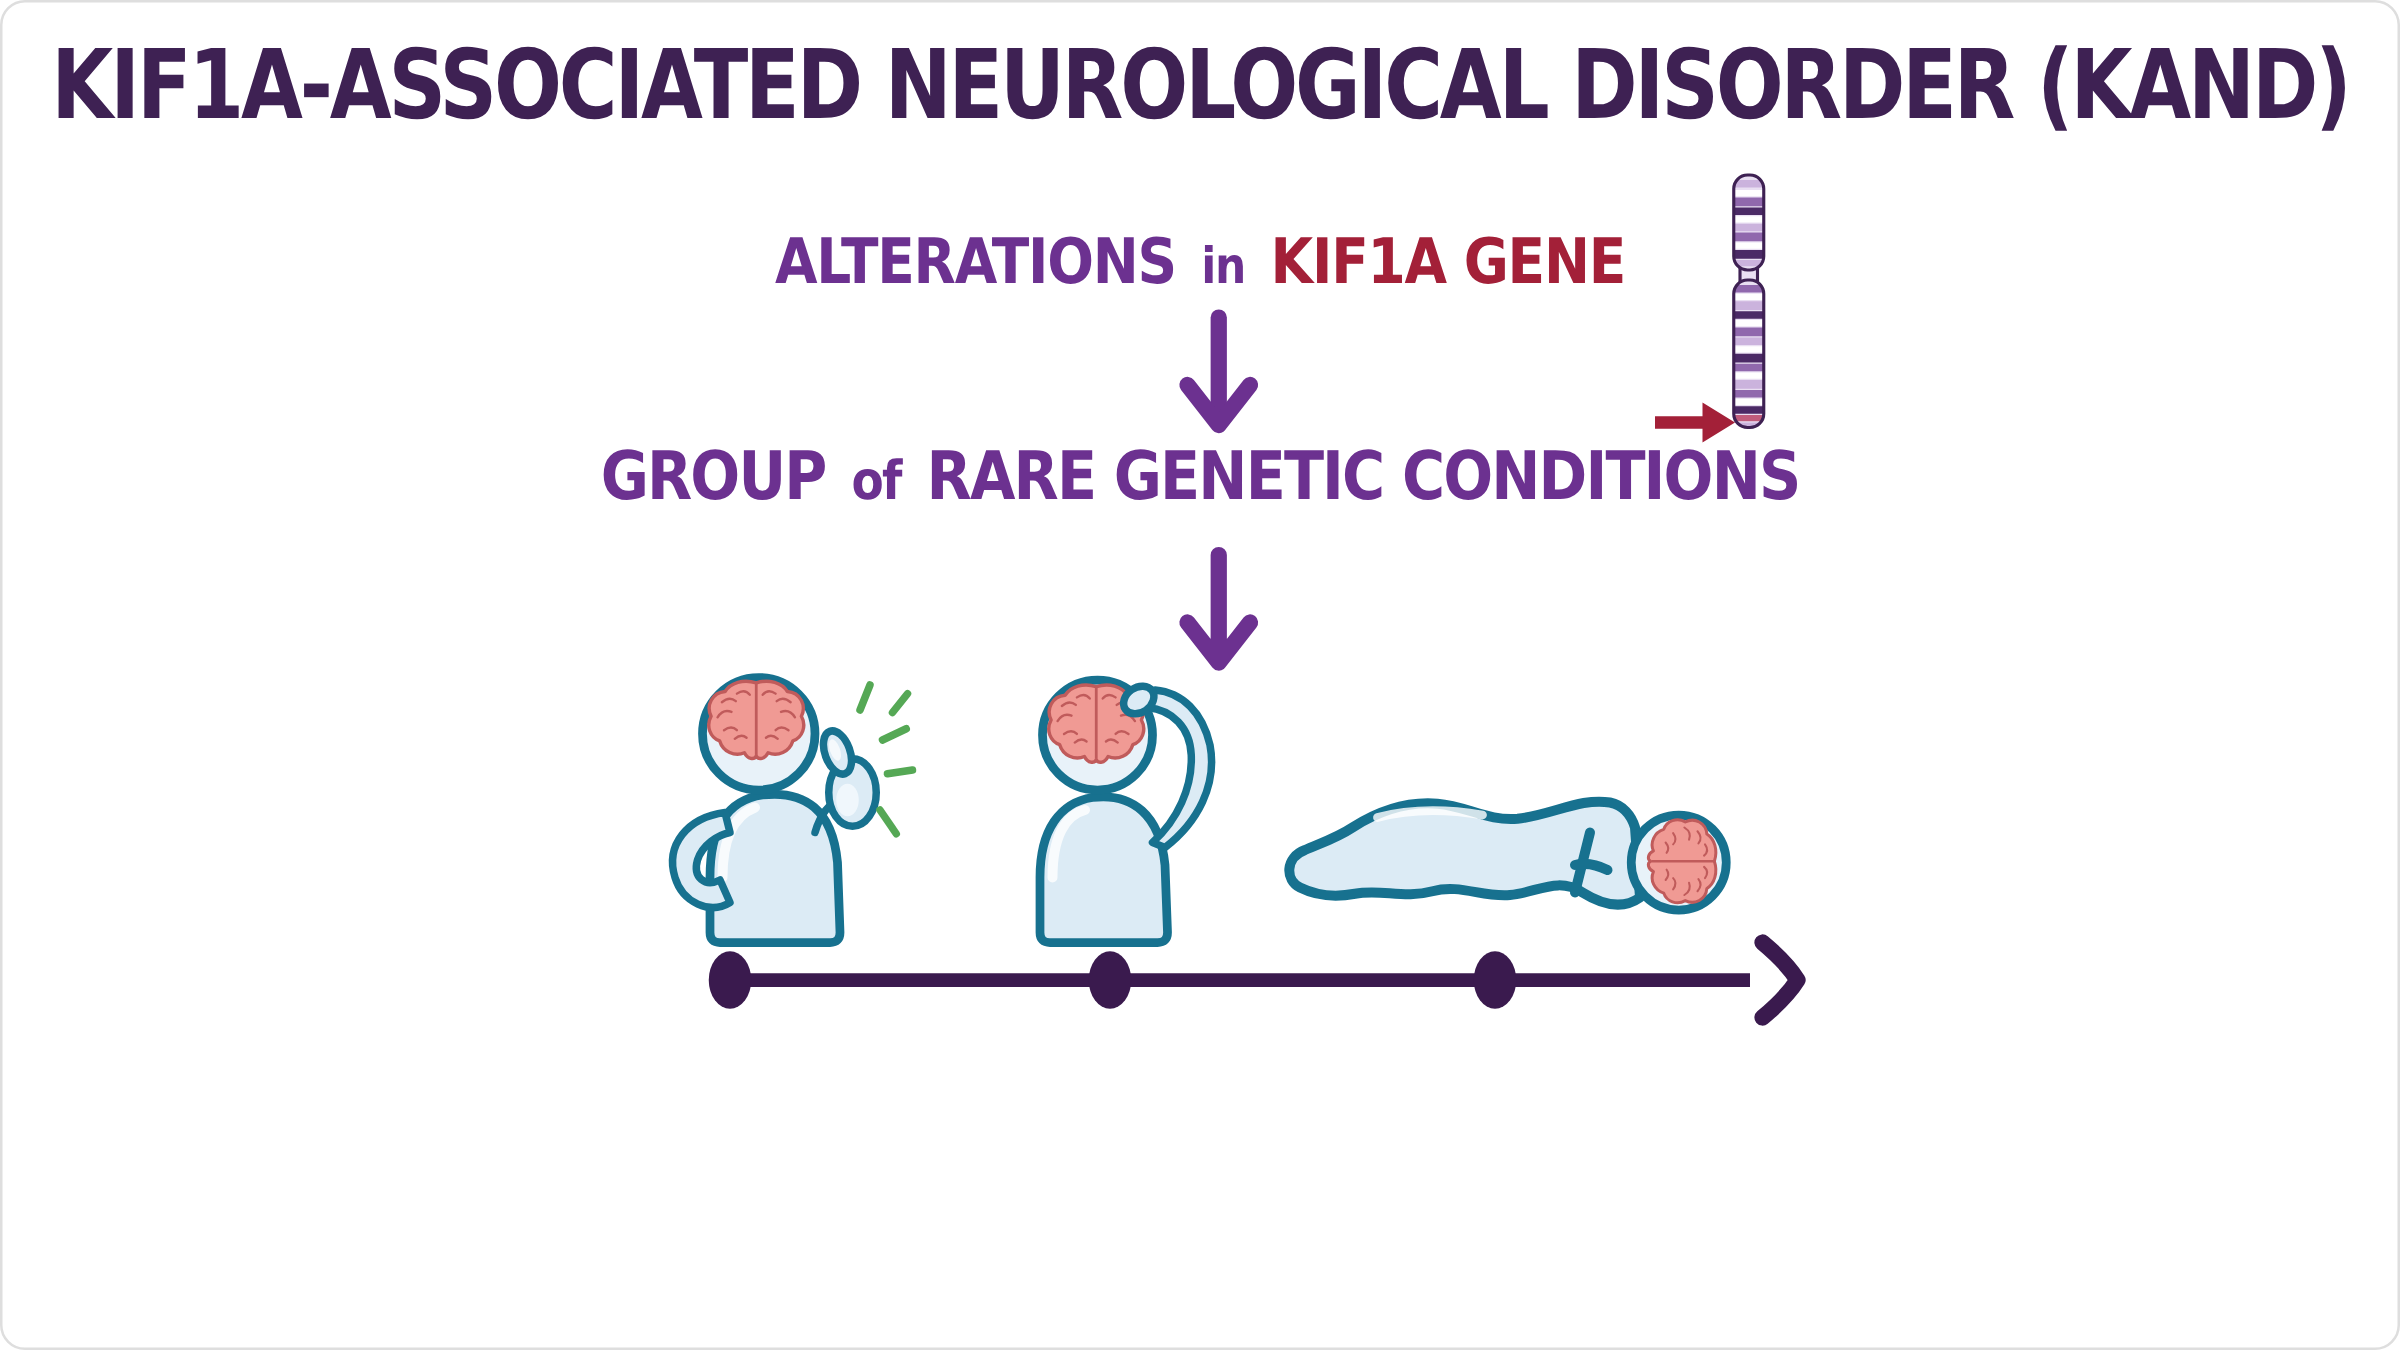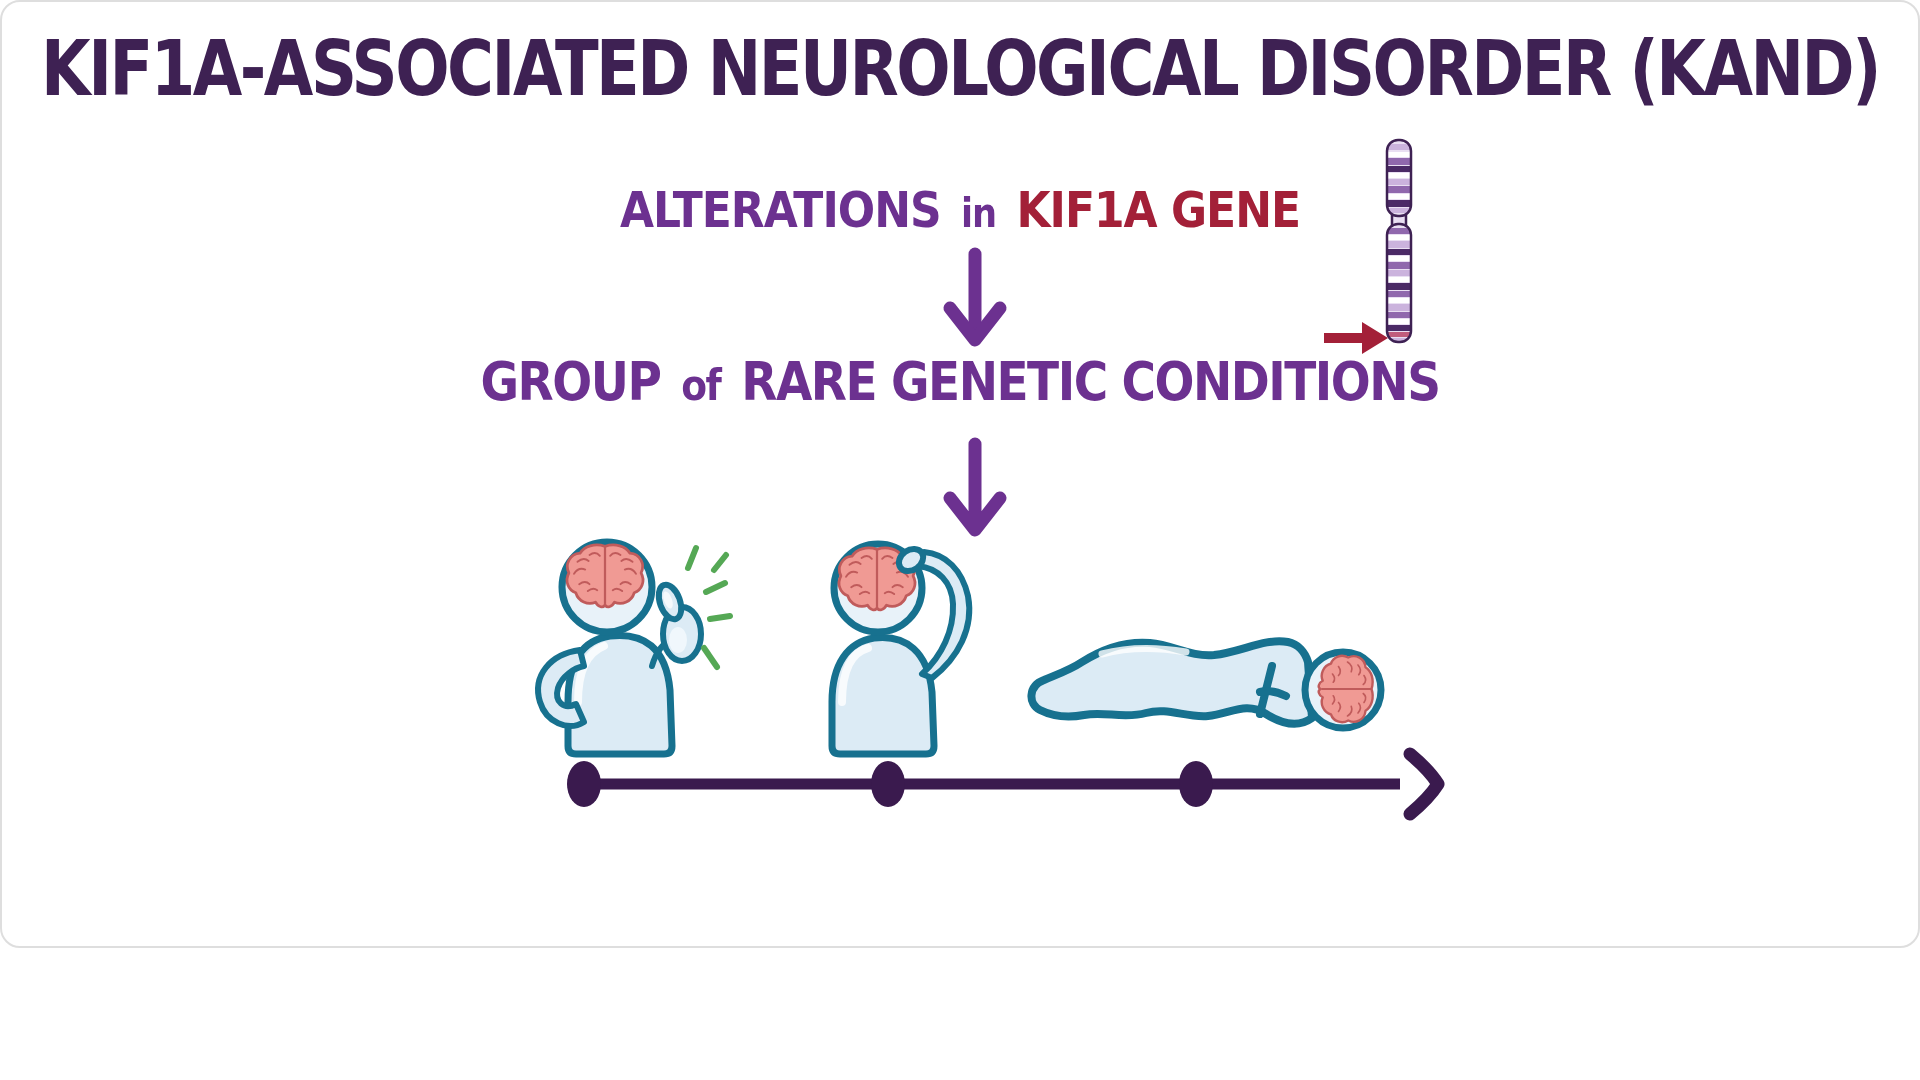--- a/index.html
+++ b/index.html
@@ -1,18 +1,18 @@
 <!DOCTYPE html>
 <html><head>
 <meta charset="utf-8">
 <style>
   html,body{margin:0;padding:0;background:#ffffff;}
   .canvas{
     position:relative;
-    width:1920px;height:948px;
+    width:1920px;height:1080px;
     background:#ffffff;
     border:2px solid #dedede;
     border-radius:20px;
     box-sizing:border-box;
     overflow:hidden;
     font-family:"DejaVu Sans","Liberation Sans",sans-serif;
   }
   .txt-line{
     position:absolute;left:0;width:100%;
     text-align:center;white-space:nowrap;

